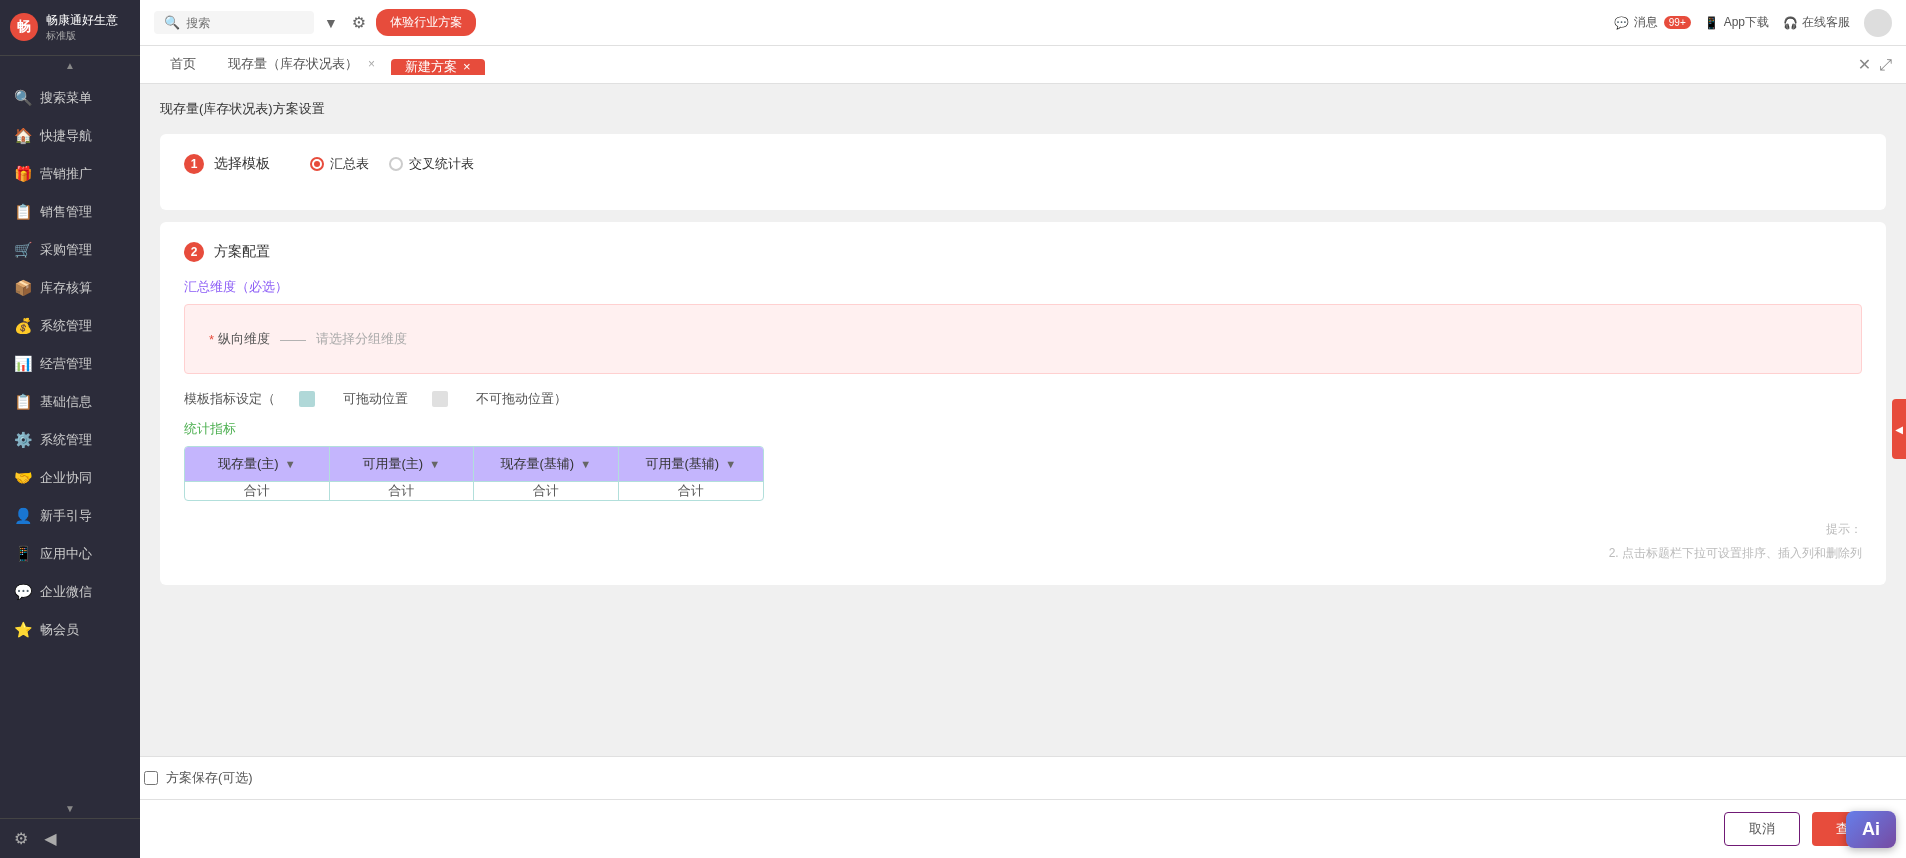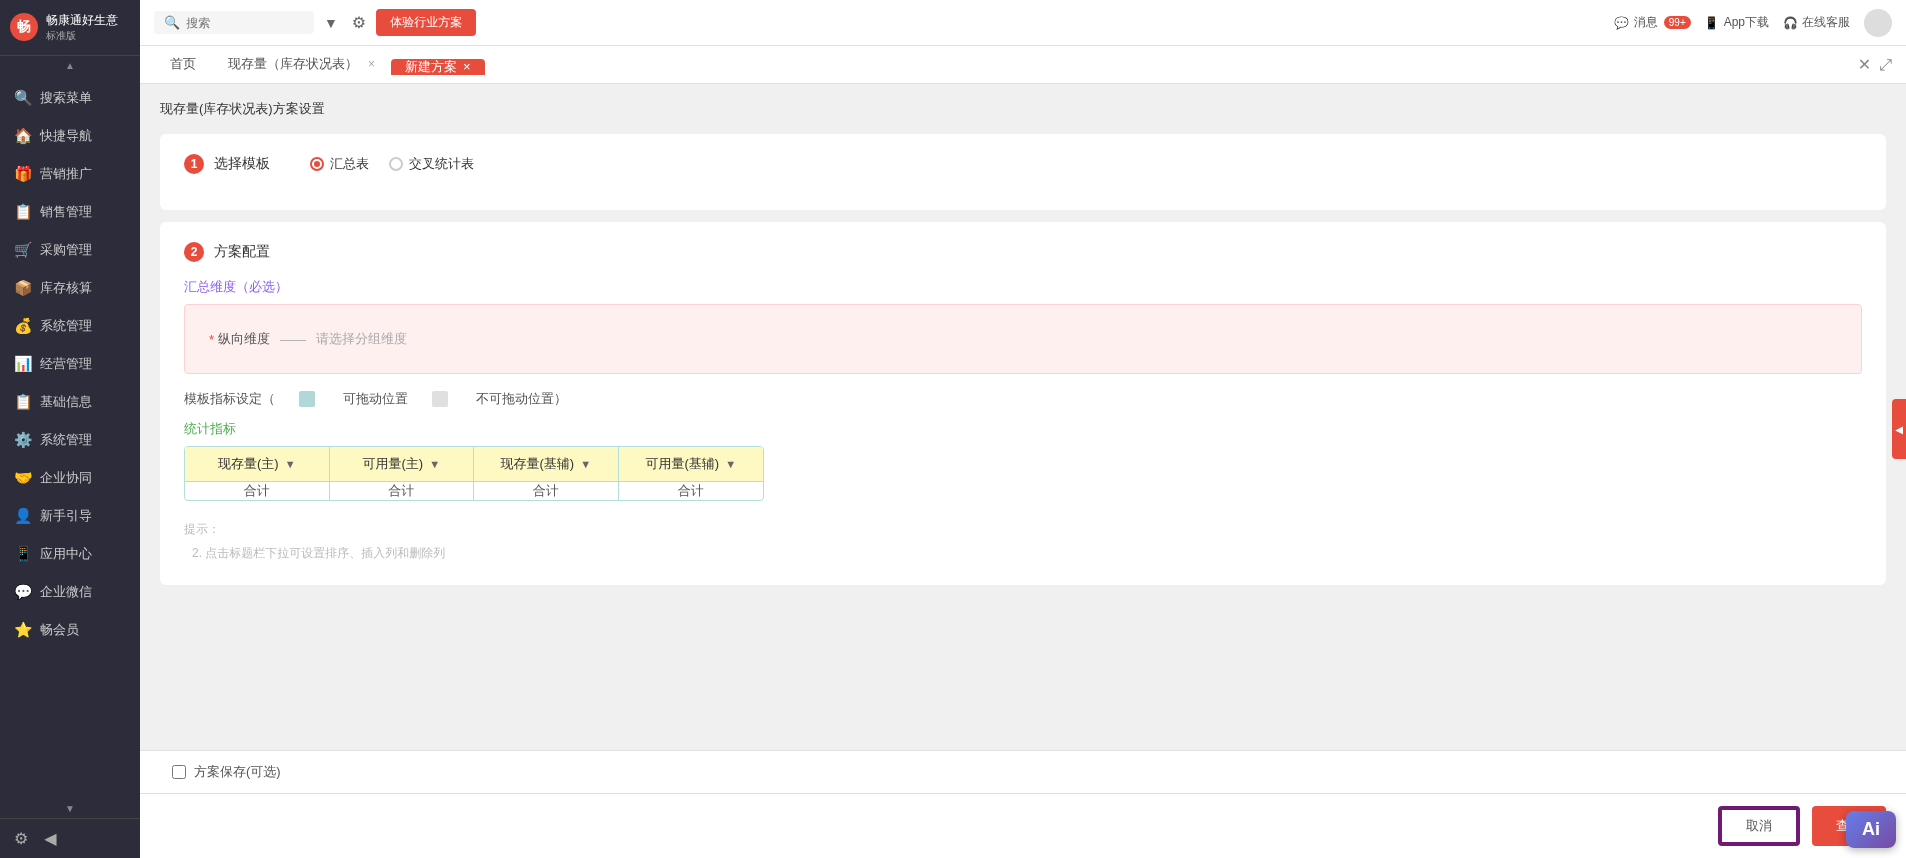--- a/index.html
+++ b/index.html
@@ -72,21 +72,21 @@
       background: #f5f5f5; border-radius: 4px;
       padding: 4px 10px; width: 160px;
     }
     .topbar-search input {
       border: none; background: transparent; outline: none; font-size: 12px; color: #999; width: 100px;
     }
     .topbar-dropdown { color: #666; cursor: pointer; font-size: 14px; }
     .topbar-settings { color: #666; cursor: pointer; font-size: 16px; margin-left: 4px; }
     .topbar-trial-btn {
       background: #e74c3c; color: #fff; border: none;
-      padding: 5px 14px; border-radius: 4px; cursor: pointer; font-size: 12px;
+      padding: 5px 14px; border-radius: 12px; cursor: pointer; font-size: 12px;
     }
     .topbar-spacer { flex: 1; }
     .topbar-right { display: flex; align-items: center; gap: 14px; }
     .topbar-right .icon-item { display: flex; align-items: center; gap: 4px; color: #555; cursor: pointer; font-size: 12px; }
     .badge { background: #e74c3c; color: #fff; border-radius: 10px; padding: 1px 5px; font-size: 10px; margin-left: 2px; }
     .topbar-avatar { width: 28px; height: 28px; background: #ddd; border-radius: 50%; }
 
     
     .tabs-bar {
       background: #fff;
@@ -184,21 +184,21 @@
     .stats-label { color: #4caf50; font-size: 13px; margin-bottom: 8px; font-weight: 500; }
 
     .stats-table {
       border: 1px solid #b2dfdb;
       border-radius: 4px;
       overflow: hidden;
       width: 580px;
     }
     .stats-table-header {
       display: grid; grid-template-columns: repeat(4, 1fr);
-      background: #fef9c3;
+      background: #c4b5fd;
     }
     .stats-col-header {
       padding: 8px 12px;
       display: flex; align-items: center; justify-content: center; gap: 6px;
       border-right: 1px solid #b2dfdb;
       font-size: 13px; color: #333;
     }
     .stats-col-header:last-child { border-right: none; }
     .stats-col-header .dropdown-icon { color: #666; font-size: 11px; cursor: pointer; }
 
@@ -208,45 +208,45 @@
     }
     .stats-cell {
       padding: 0 12px;
       text-align: center;
       border-right: 1px solid #b2dfdb;
       font-size: 13px; color: #555;
     }
     .stats-cell:last-child { border-right: none; }
 
     .hints { margin-top: 16px; color: #bbb; font-size: 12px; line-height: 2; }
-    .hint-item { display: flex; gap: 8px; }
+    .hint-item { display: flex; gap: 8px; justify-content: flex-end; }
     .hint-num { color: #bbb; }
 
     
     .footer-area {
       background: #fff;
-      padding: 12px 32px;
+      padding: 12px 4px;
       border-top: 1px solid #e0e0e0;
       display: flex; align-items: center; gap: 8px;
       flex-shrink: 0;
     }
     .save-checkbox { width: 14px; height: 14px; cursor: pointer; }
     .save-label { font-size: 13px; color: #555; }
 
     
     .bottom-buttons {
       background: #fff;
       padding: 12px 20px;
       display: flex; justify-content: flex-end; gap: 12px;
       border-top: 1px solid #e0e0e0;
       flex-shrink: 0;
     }
     .btn-cancel {
       padding: 7px 24px;
-      border: 4px solid #701a75; background: #fff;
+      border: 1px solid #701a75; background: #fff;
       border-radius: 4px; cursor: pointer; font-size: 13px; color: #555;
     }
     .btn-query {
       padding: 7px 24px;
       background: #e74c3c; color: #fff; border: none;
       border-radius: 4px; cursor: pointer; font-size: 13px;
     }
 
     
     .ai-float-btn {

